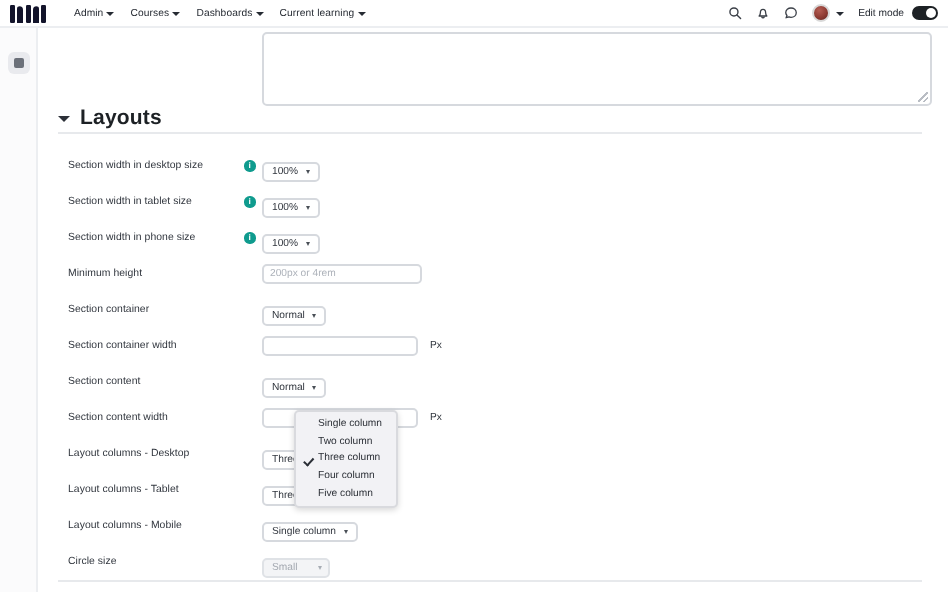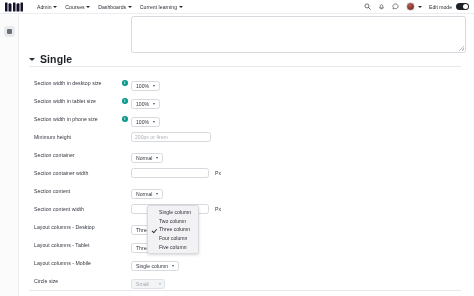--- a/index.html
+++ b/index.html
@@ -289,21 +289,21 @@
 <div class="content">
 
   <div class="textarea-row">
     <div class="textarea-box">
       <div class="resize-grip"></div>
     </div>
   </div>
 
   <div class="section-head" id="layouts-head">
     <span class="sh-chevron"></span>
-    <span class="sh-title">Single</span>
+    <span class="sh-title">Layouts</span>
   </div>
   <div class="rule" id="rule-layouts"></div>
 
   <div class="form-row" style="top:62px">
     <span class="f-label">Section width in desktop size</span>
     <span class="f-info">i</span>
     <span class="f-control">
       <span class="sel">
         <span>100%</span>
         <span class="sel-caret"></span>

